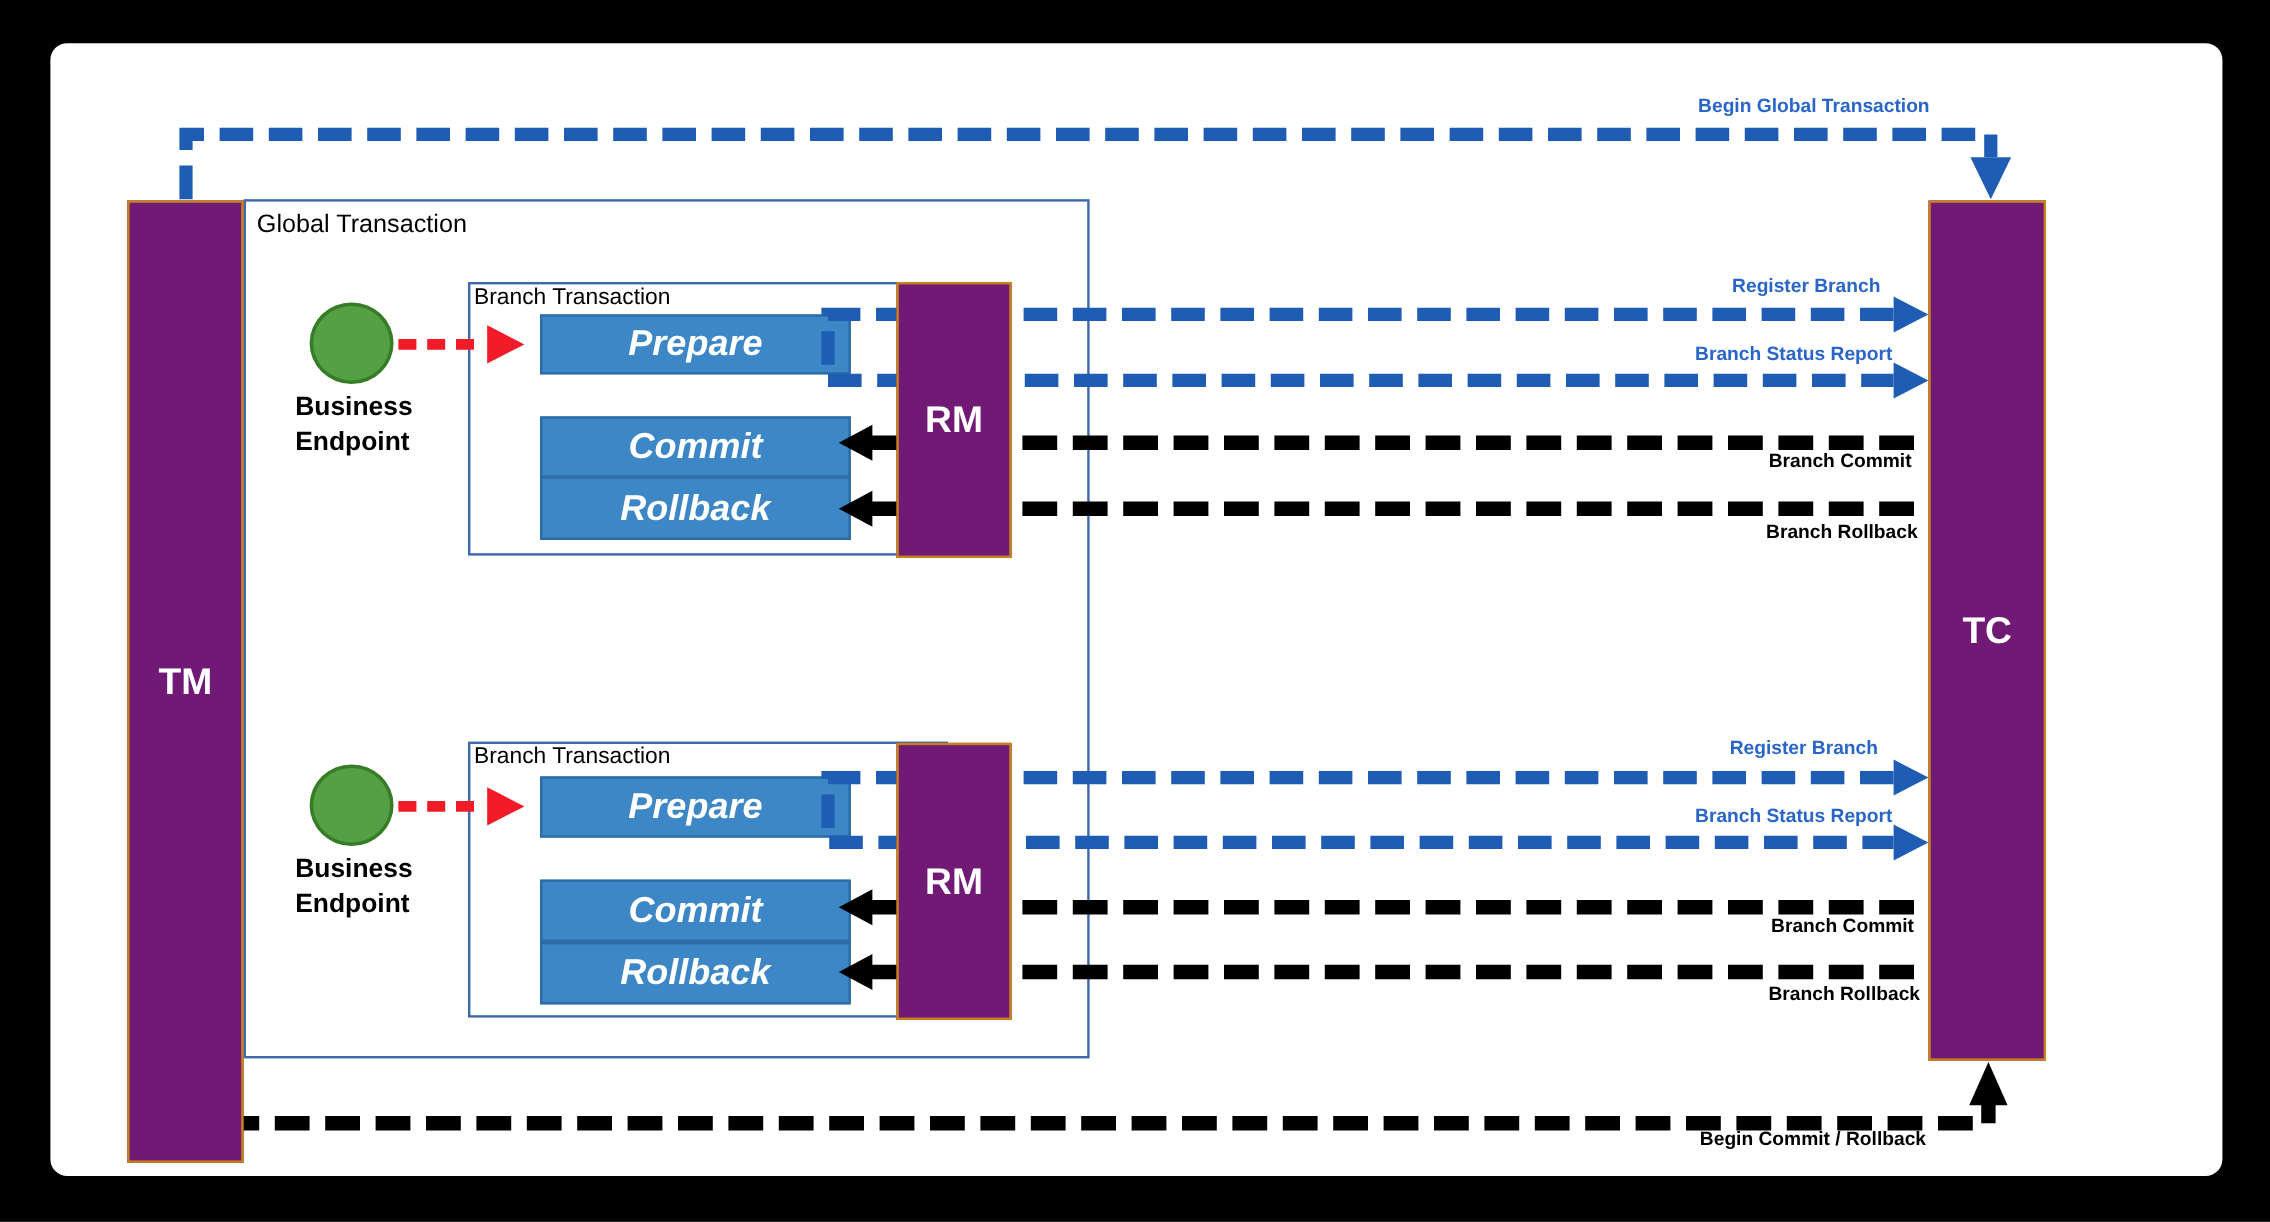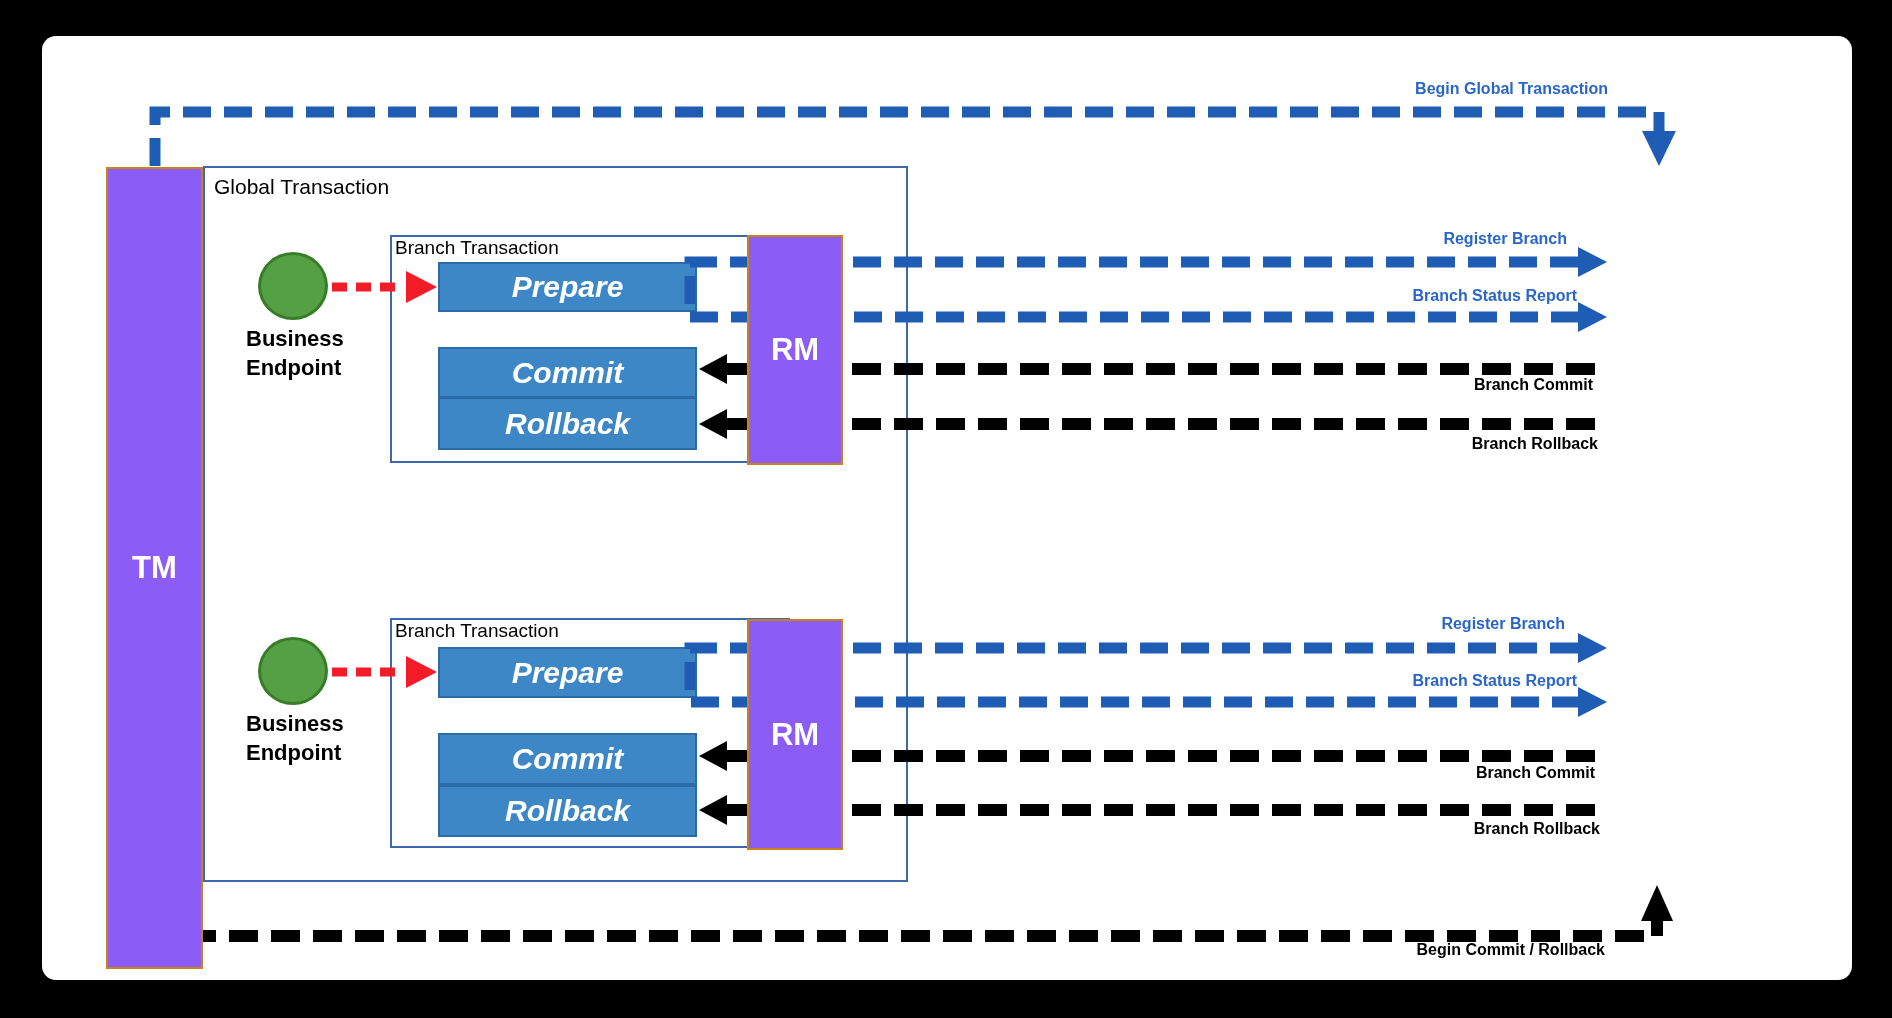--- a/index.html
+++ b/index.html
@@ -4,21 +4,21 @@
 <style>
   html,body{margin:0;padding:0;background:#000;}
   body{width:1892px;height:1018px;position:relative;overflow:hidden;
        font-family:"Liberation Sans",sans-serif;}
   #stage{position:absolute;left:0;top:0;width:1892px;height:1018px;}
   #panel{position:absolute;left:42px;top:36px;width:1810px;height:944px;
          background:#fff;border-radius:14px;}
   .abs{position:absolute;box-sizing:border-box;}
 
   
-  .actor{background:#8b5cf6;border:2px solid #C8821A;z-index:4;
+  .actor{background:#701a75;border:2px solid #C8821A;z-index:4;
          display:flex;align-items:center;justify-content:center;
          color:#fff;font-weight:bold;font-size:31px;}
   #tm{left:106px;top:167px;width:97px;height:802px;}
   #tc{left:1607px;top:167px;width:98px;height:717px;}
   #rm1{left:747px;top:235px;width:96px;height:230px;}
   #rm2{left:747px;top:619px;width:96px;height:231px;}
 
   
   .frame{border:2px solid #3D68AE;background:transparent;z-index:2;}
   #globalBox{left:203px;top:166px;width:705px;height:716px;}
@@ -26,21 +26,21 @@
   #branchBox2{left:390px;top:618px;width:400px;height:230px;}
 
   .frame-label{color:#000;font-weight:normal;z-index:5;white-space:nowrap;}
   #globalLabel{left:214px;top:175px;font-size:21px;}
   #branchLabel1{left:395px;top:237px;font-size:19px;}
   #branchLabel2{left:395px;top:620px;font-size:19px;}
 
   
   .step{background:#3E87C6;border:2px solid #2B6CA8;z-index:2;
         display:flex;align-items:center;justify-content:center;
-        color:#fff;font-style:italic;font-weight:bold;font-size:30px;}
+        color:#fff;font-style:italic;font-weight:bold;font-size:30px;margin-left:12px;}
   #prepare1{left:438px;top:262px;width:259px;height:50px;}
   #commit1 {left:438px;top:347px;width:259px;height:51px;}
   #rollback1{left:438px;top:397px;width:259px;height:53px;}
   #prepare2{left:438px;top:647px;width:259px;height:51px;}
   #commit2 {left:438px;top:733px;width:259px;height:52px;}
   #rollback2{left:438px;top:785px;width:259px;height:52px;}
 
   
   .endpoint-dot{width:70px;height:68px;border-radius:50%;
         background:#55A045;border:3px solid #377D28;z-index:2;}
@@ -128,20 +128,21 @@
   <div id="prepare2" class="abs step">Prepare</div>
   <div id="commit2" class="abs step">Commit</div>
   <div id="rollback2" class="abs step">Rollback</div>
 
   <div id="dot1" class="abs endpoint-dot"></div>
   <div id="epLabel1" class="abs endpoint-label">Business Endpoint</div>
   <div id="dot2" class="abs endpoint-dot"></div>
   <div id="epLabel2" class="abs endpoint-label">Business Endpoint</div>
 
   <div id="tm" class="abs actor">TM</div>
+  <div id="tc" class="abs actor">TC</div>
   <div id="rm1" class="abs actor">RM</div>
   <div id="rm2" class="abs actor">RM</div>
 
   <div id="beginLabel" class="abs msg blue">Begin Global Transaction</div>
   <div id="reg1" class="abs msg blue">Register Branch</div>
   <div id="stat1" class="abs msg blue">Branch Status Report</div>
   <div id="bcom1" class="abs msg black">Branch Commit</div>
   <div id="brol1" class="abs msg black">Branch Rollback</div>
   <div id="reg2" class="abs msg blue">Register Branch</div>
   <div id="stat2" class="abs msg blue">Branch Status Report</div>

